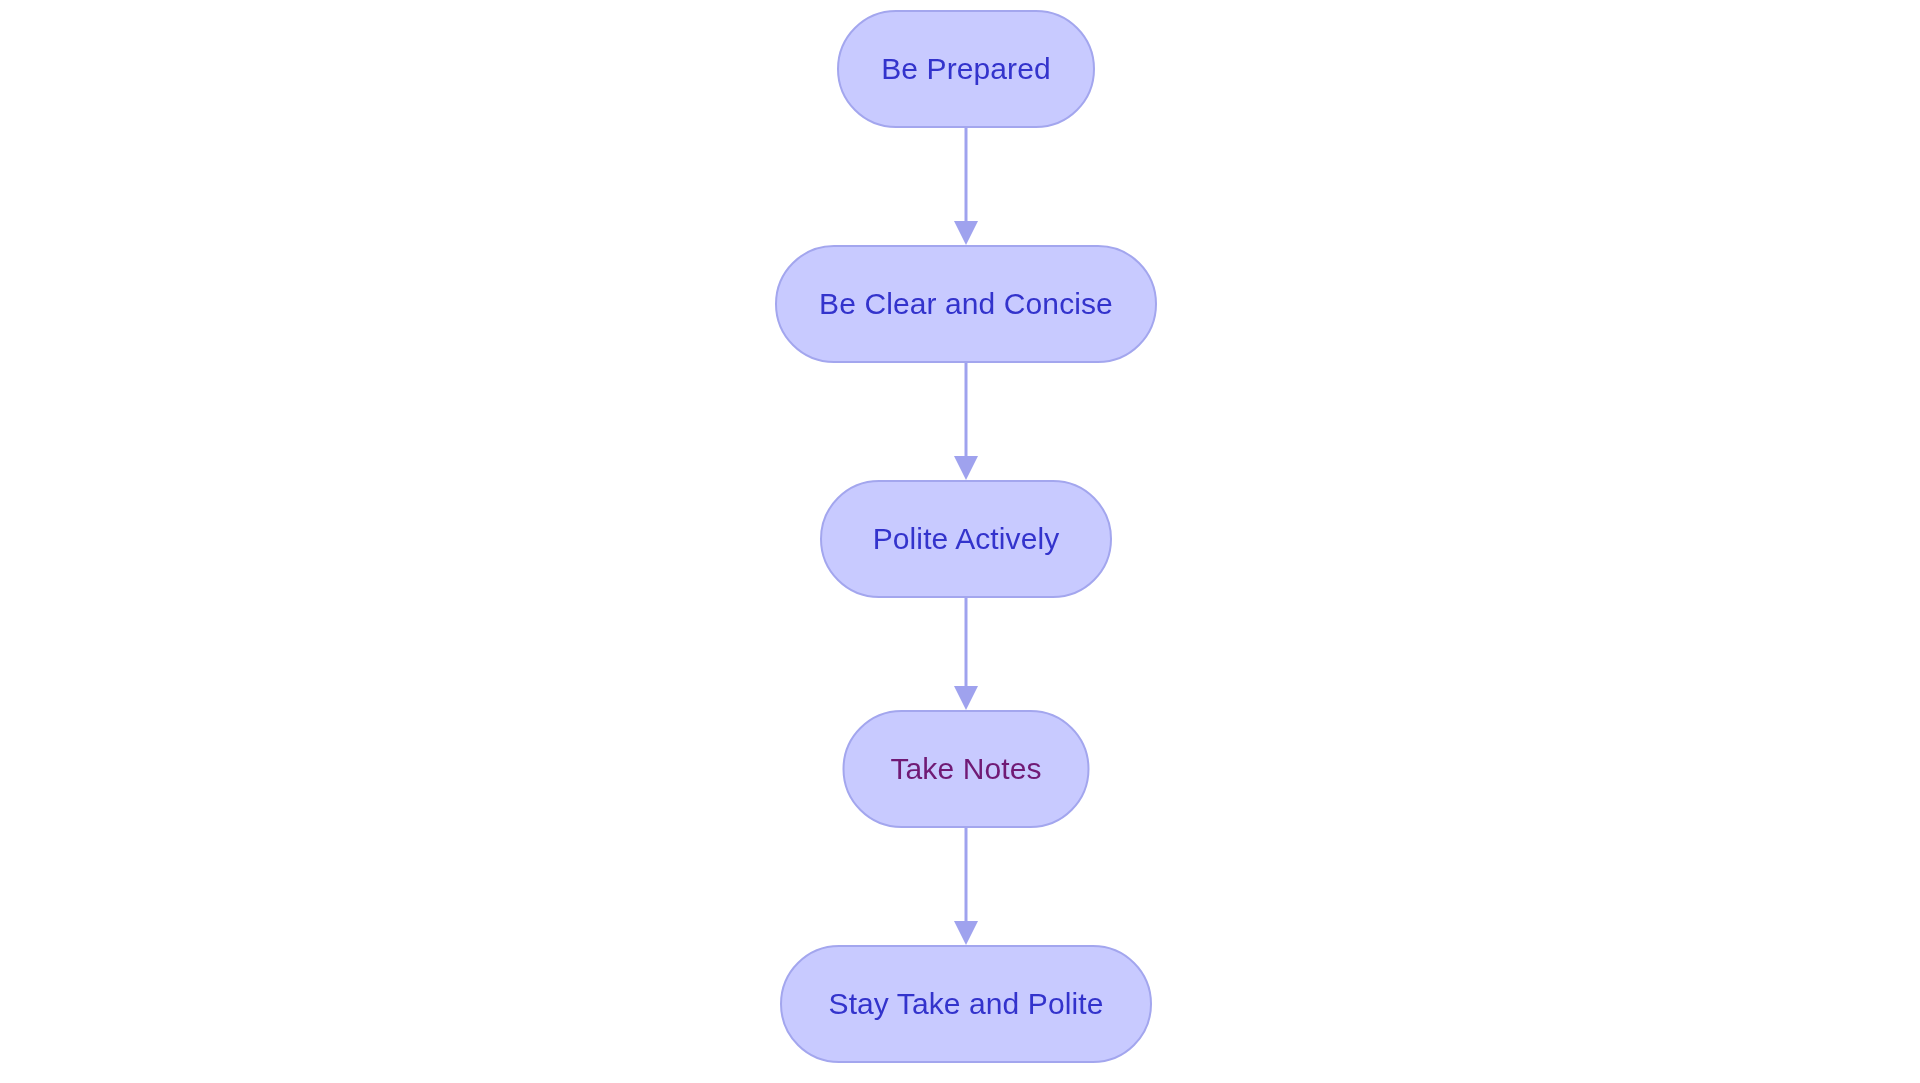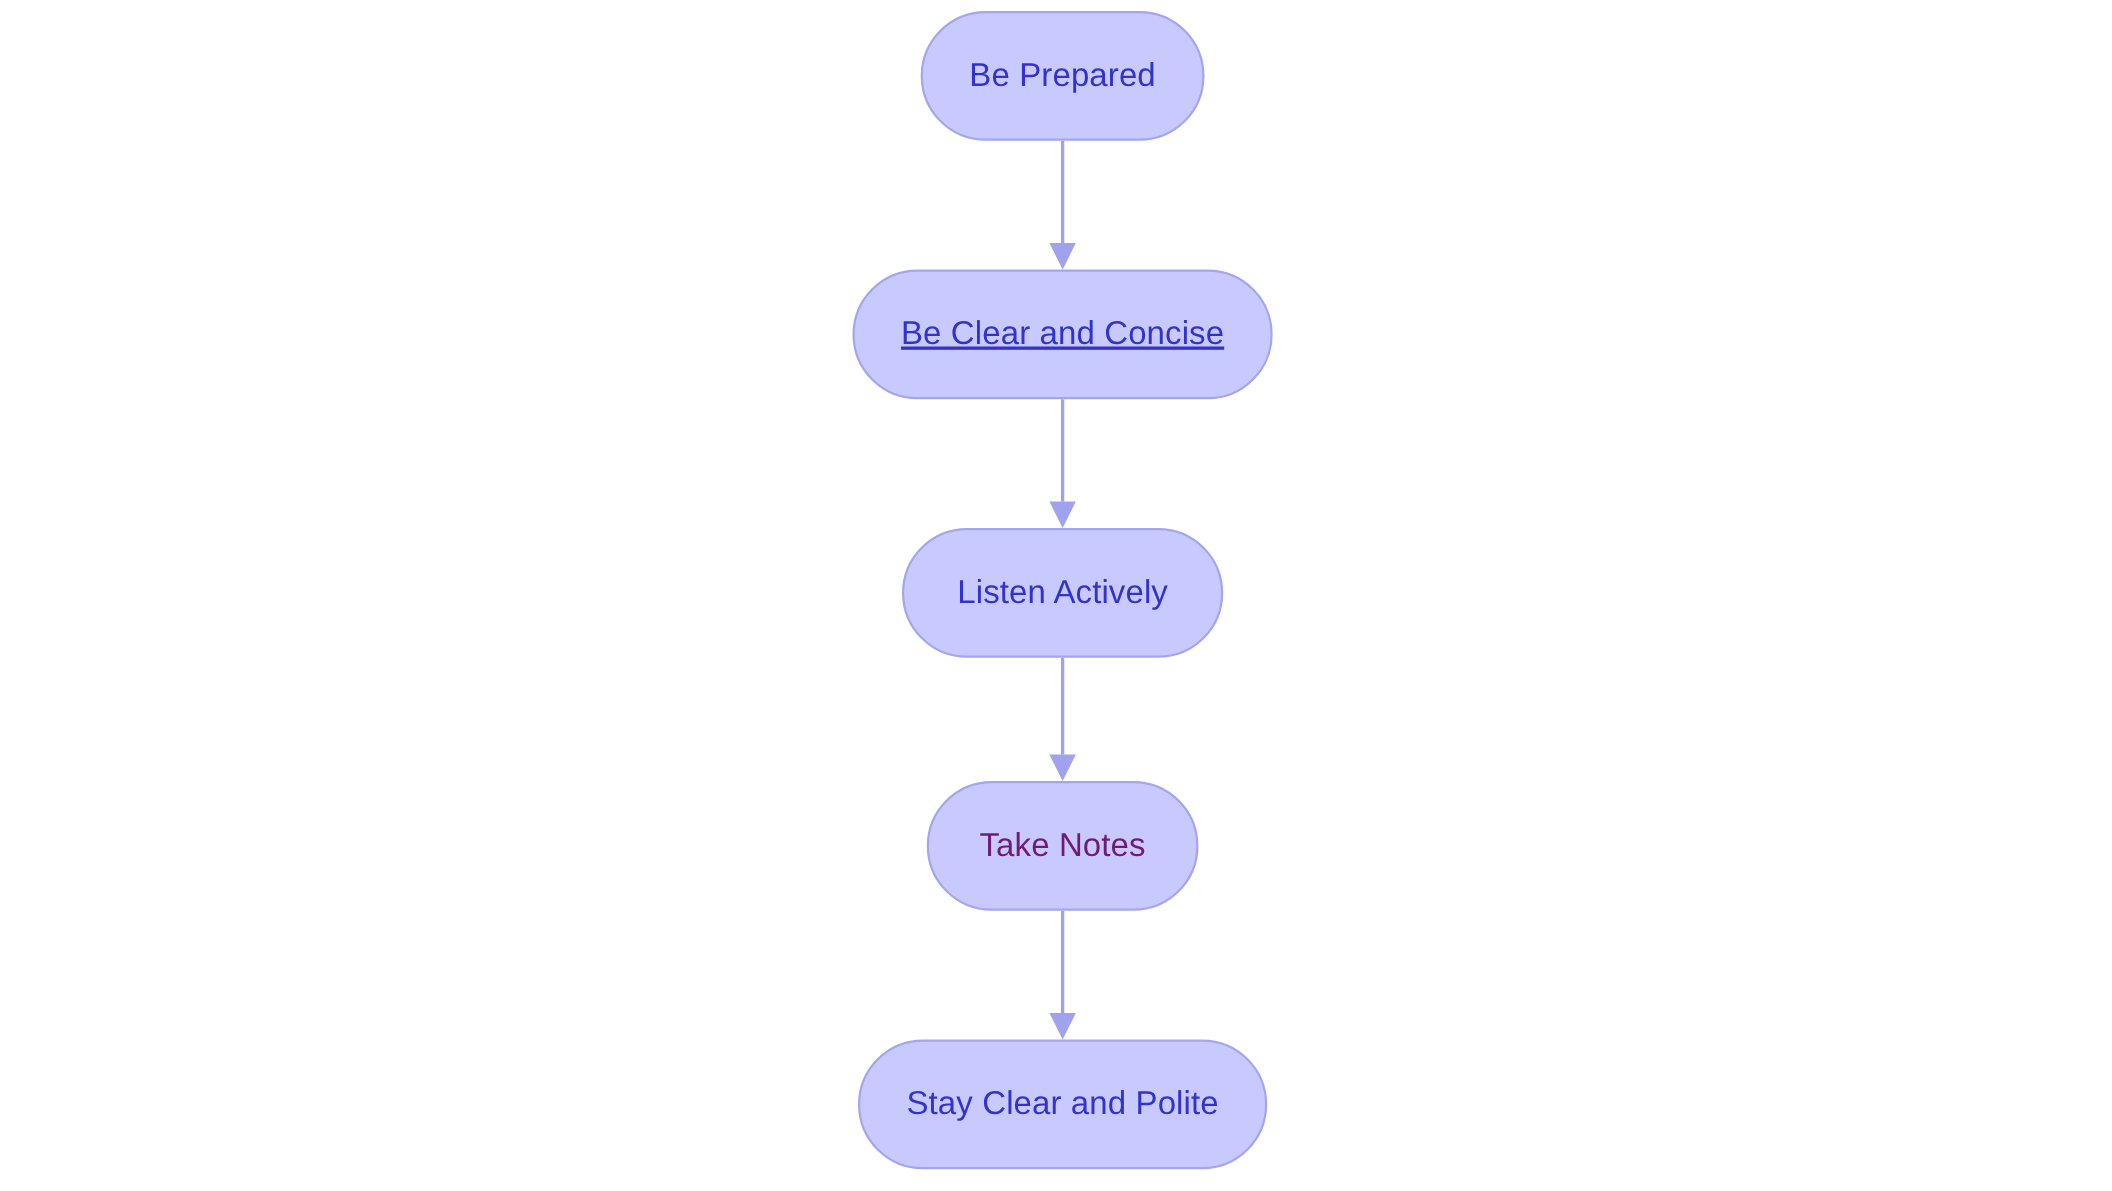--- a/index.html
+++ b/index.html
@@ -83,26 +83,26 @@
         <line x1="966" y1="828" x2="966" y2="921" stroke="#9fa2ee" stroke-width="3"></line>
         <path d="M 954 921 L 978 921 L 966 945 Z" fill="#9fa2ee"></path>
       </g>
   </svg>
 
   <div id="node-layer">
       <div class="flow-node" style="left: 966px; top: 10px; width: 258px; height: 118px; background: rgb(200, 202, 255); border-color: rgb(163, 166, 238); border-width: 2px; border-radius: 59px;">
         <span class="flow-node-label" style="color: rgb(51, 51, 204); font-size: 30px;">Be Prepared</span>
       </div>
       <div class="flow-node" style="left: 966px; top: 245px; width: 382px; height: 118px; background: rgb(200, 202, 255); border-color: rgb(163, 166, 238); border-width: 2px; border-radius: 59px;">
-        <span class="flow-node-label" style="color: rgb(51, 51, 204); font-size: 30px; text-decoration: underline;">Be Clear and Concise</span>
+        <span class="flow-node-label" style="color: rgb(51, 51, 204); font-size: 30px;">Be Clear and Concise</span>
       </div>
       <div class="flow-node" style="left: 966px; top: 480px; width: 292px; height: 118px; background: rgb(200, 202, 255); border-color: rgb(163, 166, 238); border-width: 2px; border-radius: 59px;">
-        <span class="flow-node-label" style="color: rgb(51, 51, 204); font-size: 30px;">Listen Actively</span>
+        <span class="flow-node-label" style="color: rgb(51, 51, 204); font-size: 30px;">Polite Actively</span>
       </div>
       <div class="flow-node" style="left: 966px; top: 710px; width: 247px; height: 118px; background: rgb(200, 202, 255); border-color: rgb(163, 166, 238); border-width: 2px; border-radius: 59px;">
         <span class="flow-node-label" style="color: #701a75; font-size: 30px;">Take Notes</span>
       </div>
       <div class="flow-node" style="left: 966px; top: 945px; width: 372px; height: 118px; background: rgb(200, 202, 255); border-color: rgb(163, 166, 238); border-width: 2px; border-radius: 59px;">
-        <span class="flow-node-label" style="color: rgb(51, 51, 204); font-size: 30px;">Stay Clear and Polite</span>
+        <span class="flow-node-label" style="color: rgb(51, 51, 204); font-size: 30px;">Stay Take and Polite</span>
       </div>
     </div>
 
 </div>
 
 </body></html>

